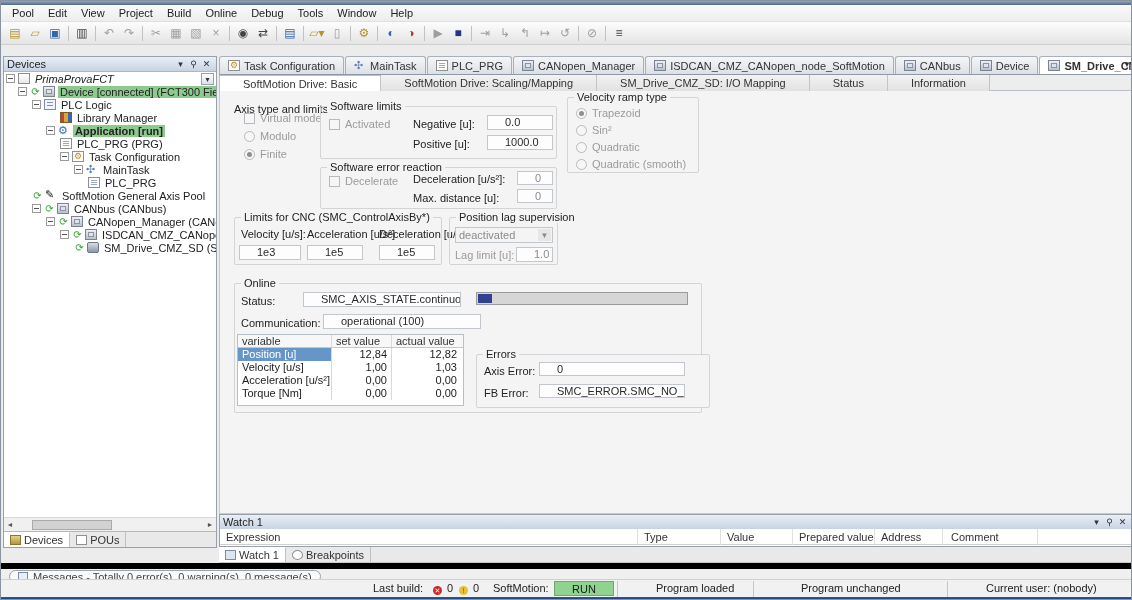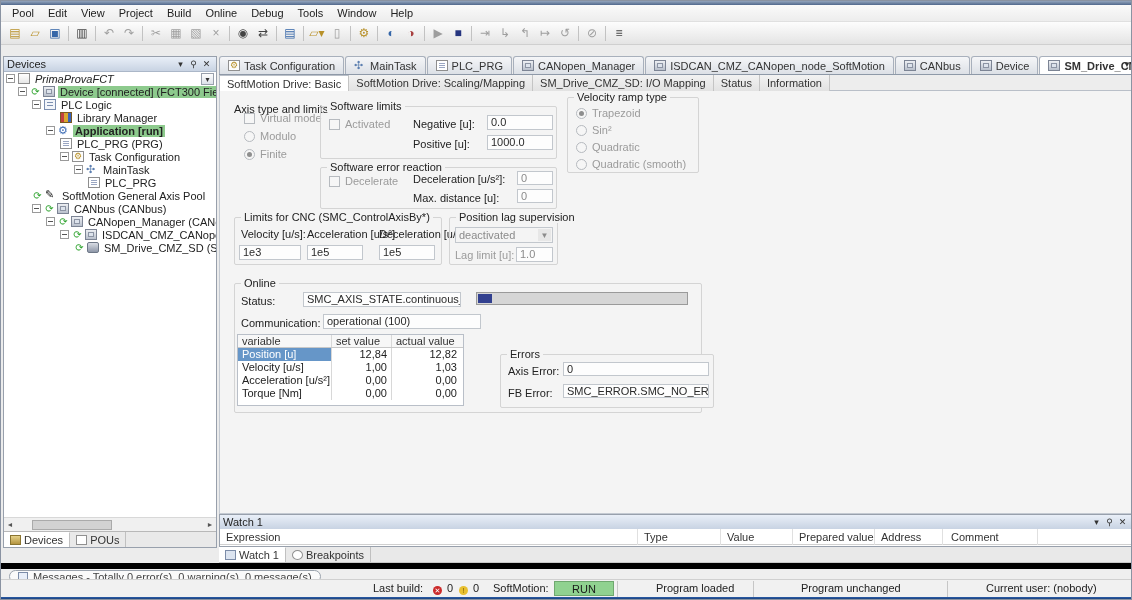--- a/index.html
+++ b/index.html
@@ -55,28 +55,28 @@
   .bt-watch{background:#DCE4F0;border:1px solid #7C8CA8;}
   .bt-bp{border:1px solid #909090;background:#FFF;border-radius:50%;}
   
   #main{left:218px;top:55px;width:914px;height:458px;}
   #doctabs{position:absolute;left:0;top:0;width:914px;height:19px;border-bottom:1px solid #8E99A8;display:flex;align-items:flex-end;}
   .dtab{height:18px;display:flex;align-items:center;padding:0 8px;border:1px solid #A8B0BC;border-bottom:none;border-radius:3px 3px 0 0;background:linear-gradient(#F5F6F8,#DCE0E6);margin-right:1px;white-space:nowrap;font-size:11px;color:#333;}
   .dtab.on{background:#FFF;font-weight:bold;}
   .dtab .ticon{margin-right:4px;}
   #tablist{position:absolute;right:2px;top:4px;font-size:8px;color:#333;}
   #subtabs{position:absolute;left:0;top:19px;width:914px;height:16px;background:#EDEDED;display:flex;border-bottom:1px solid #B9BFC8;}
-  .stab{height:16px;display:flex;align-items:center;padding:0 7px;border-right:1px solid #C4C4C4;font-size:11px;color:#333;background:linear-gradient(#F2F2F2,#E2E2E2);}
+  .stab{height:16px;display:flex;align-items:center;padding:0 23px;border-right:1px solid #C4C4C4;font-size:11px;color:#333;background:linear-gradient(#F2F2F2,#E2E2E2);}
   .stab.on{background:#FFF;border-top:1px solid #B9BFC8;border-left:1px solid #B9BFC8;}
   #content{position:absolute;left:0;top:35px;width:914px;height:423px;background:#F4F4F4;border:1px solid #C4CAD2;border-top:none;}
   .grp{position:absolute;border:1px solid #D4D4D4;border-radius:2px;}
   .gt{position:absolute;top:-7px;left:6px;background:#F4F4F4;padding:0 3px;font-size:11px;color:#222;white-space:nowrap;}
   .dis{color:#9B9B9B;}
   .lab{position:absolute;font-size:11px;color:#222;white-space:nowrap;}
-  .fld{position:absolute;background:#FDFDFD;border:1px solid #C2C7CD;font-size:11px;color:#2A2A2A;padding:0 3px;line-height:13px;white-space:nowrap;overflow:hidden;}
+  .fld{position:absolute;background:#FDFDFD;border:1px solid #C2C7CD;font-size:11px;color:#2A2A2A;padding:0 17px;line-height:13px;white-space:nowrap;overflow:hidden;}
   .fld.gray{color:#8B8B8B;}
   .cb{position:absolute;width:11px;height:11px;border:1px solid #B6BABF;background:#F6F6F6;}
   .rb{position:absolute;width:11px;height:11px;border:1px solid #B6BABF;background:#F6F6F6;border-radius:50%;}
   .rb.on::after{content:"";position:absolute;left:2px;top:2px;width:5px;height:5px;background:#8E8E8E;border-radius:50%;}
   .ck{position:absolute;font-size:11px;white-space:nowrap;}
   .ddown{position:absolute;background:#F4F4F4;border:1px solid #C2C7CD;color:#8B8B8B;font-size:11px;line-height:14px;padding:0 3px;}
   .ddbtn{position:absolute;right:1px;top:1px;bottom:1px;width:13px;background:#E7E7E7;color:#8B8B8B;font-size:8px;text-align:center;line-height:13px;}
   
   #vtable{position:absolute;border:1px solid #B9BFC8;background:#FFF;}
   .vrow{display:flex;height:13px;line-height:13px;font-size:11px;}
@@ -414,21 +414,21 @@
             <div class="c2">0,00</div>
             <div class="c3">0,00</div>
           </div>
           <div class="vrow">
             <div class="c1">Torque [Nm]</div>
             <div class="c2">0,00</div>
             <div class="c3">0,00</div>
           </div>
         </div>
 
-        <div class="grp" style="left:241px;top:70px;width:214px;height:54px;background:#F4F4F4;margin-left:24px;">
+        <div class="grp" style="left:241px;top:70px;width:234px;height:54px;background:#F4F4F4;">
           <span class="gt">Errors</span>
           <span class="lab" style="left:7px;top:10px;">Axis Error:</span>
           <div class="fld" style="left:62px;top:7px;width:146px;height:14px;">0</div>
           <span class="lab" style="left:7px;top:32px;">FB Error:</span>
           <div class="fld" style="left:62px;top:29px;width:146px;height:14px;">SMC_ERROR.SMC_NO_ERROR</div>
         </div>
       </div>
     </div>
   </div>
 

